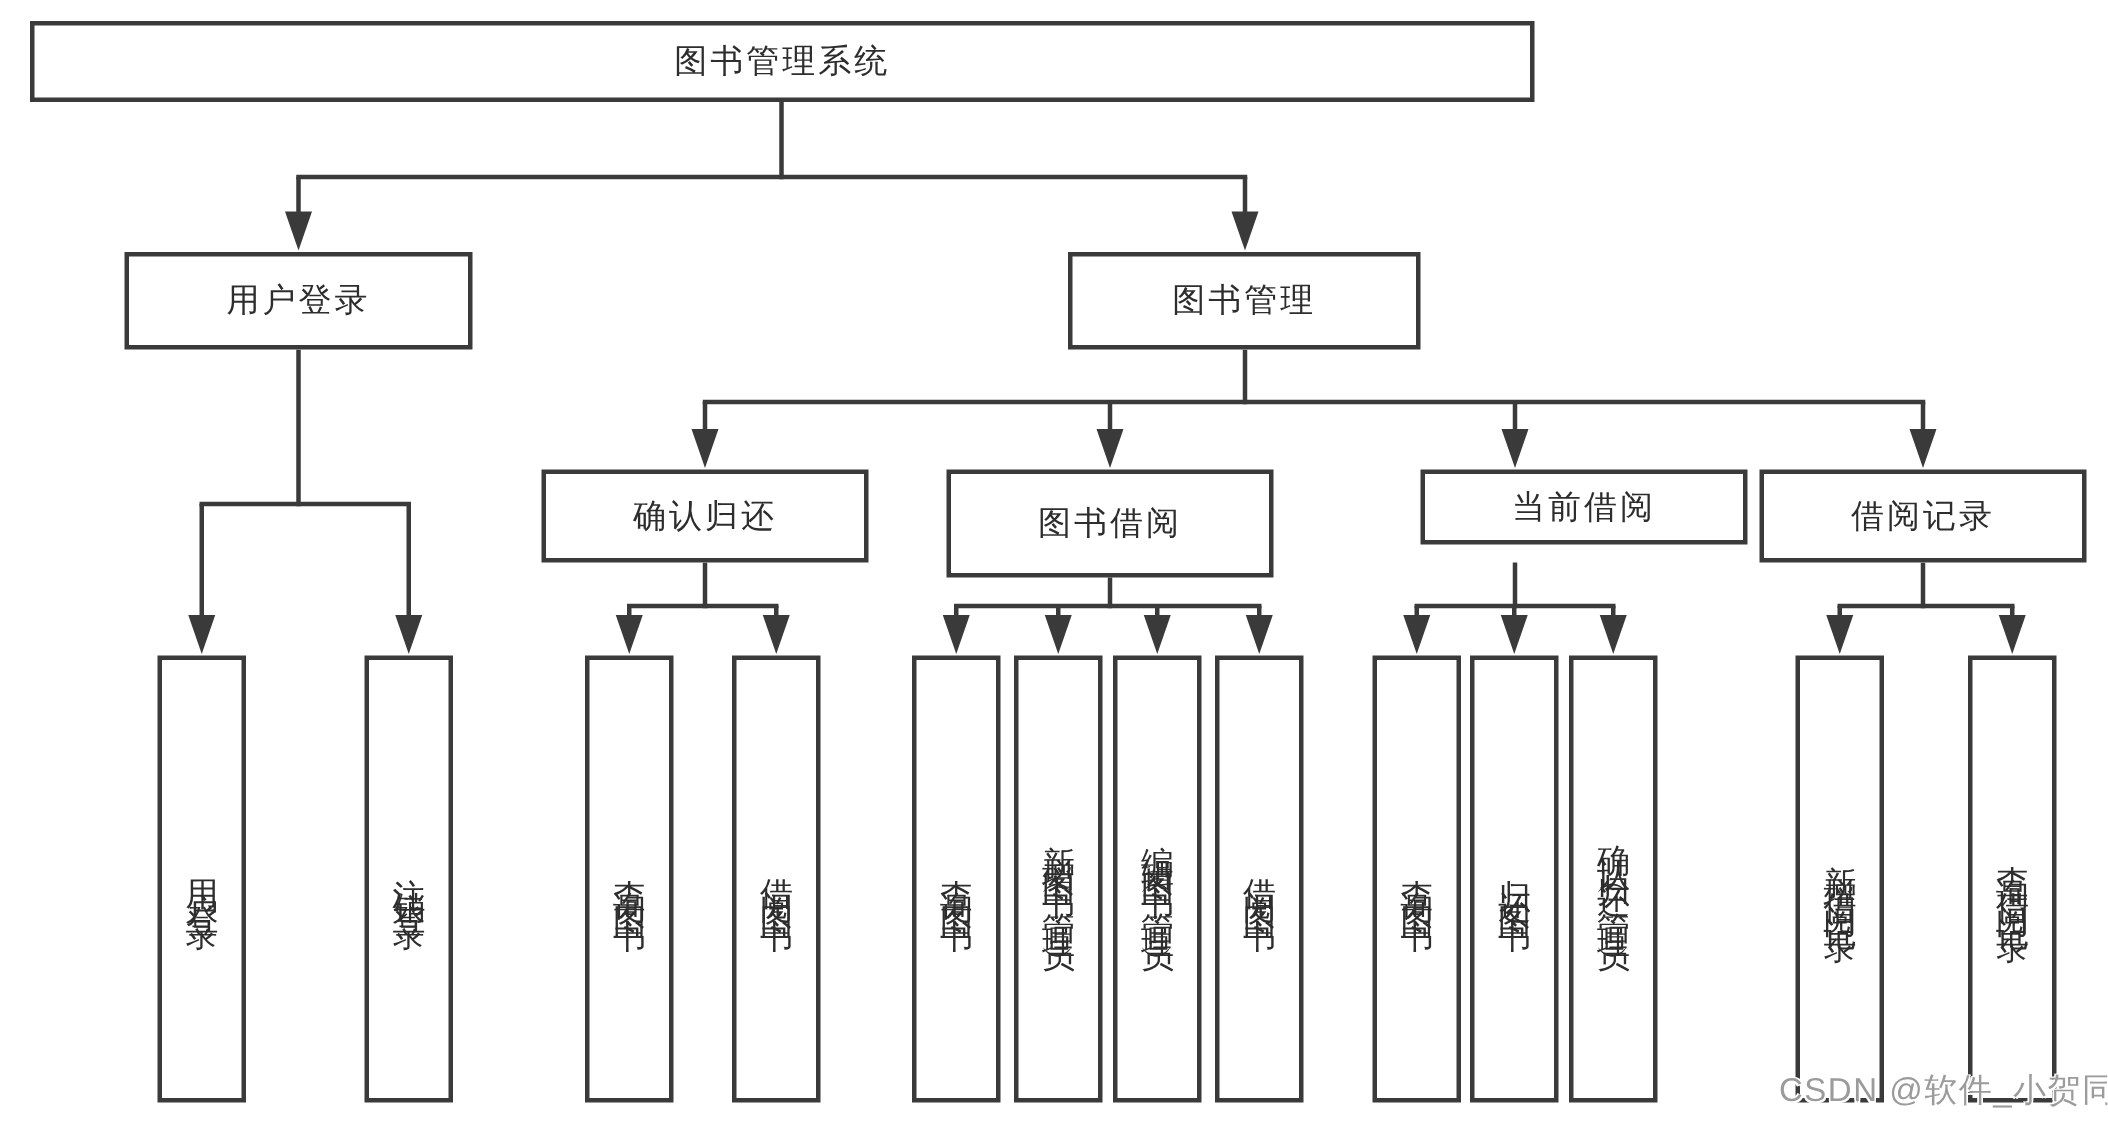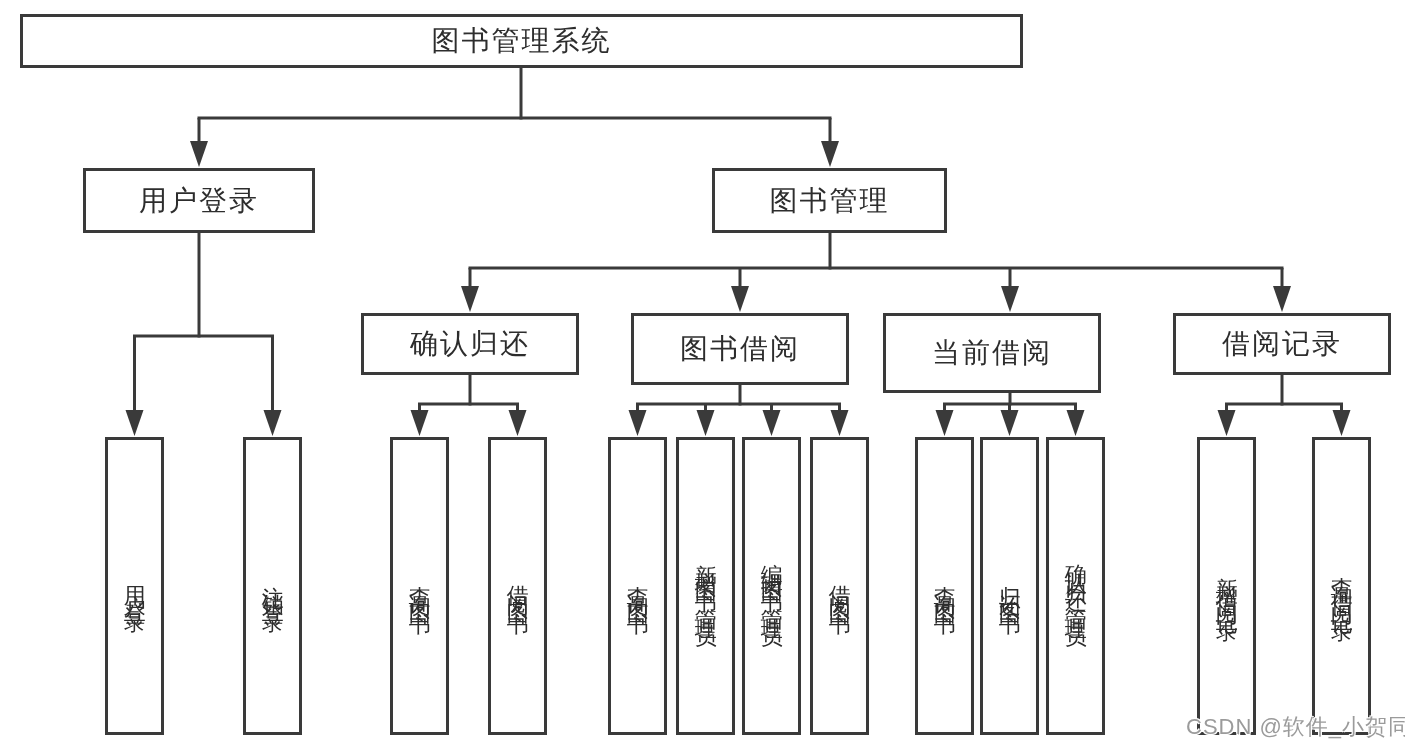--- a/index.html
+++ b/index.html
@@ -6,33 +6,33 @@
   .canvas{
     position:relative;width:1405px;height:747px;background:#ffffff;overflow:hidden;
     font-family:"Liberation Sans","DejaVu Sans",sans-serif;
   }
   .wires{position:absolute;left:0;top:0;width:1405px;height:747px;pointer-events:none;}
   .wires line{stroke:#3a3a3a;stroke-width:3;}
   .wires polygon{fill:#3a3a3a;}
   .node{
     position:absolute;box-sizing:border-box;border:3px solid #3a3a3a;background:#ffffff;
     display:flex;align-items:center;justify-content:center;
-    font-size:28px;color:#2d2d2d;letter-spacing:2px;line-height:1.2;white-space:nowrap;
+    font-size:22px;color:#2d2d2d;letter-spacing:2px;line-height:1.2;white-space:nowrap;
   }
   .leaf{
     top:437px;width:59px;height:298px;
     writing-mode:vertical-rl;text-orientation:mixed;
     letter-spacing:9px;font-size:22px;white-space:normal;
   }
   .n-root{left:20px;top:14px;width:1003px;height:54px;}
   .n-l2-user{left:83px;top:168px;width:232px;height:65px;}
   .n-l2-book{left:712px;top:168px;width:235px;height:65px;}
   .n-r3-new{left:361px;top:313px;width:218px;height:62px;}
   .n-r3-borrow{left:631px;top:313px;width:218px;height:72px;}
-  .n-r3-current{left:883px;top:313px;width:218px;height:80px;}
+  .n-r3-current{left:947px;top:313px;width:218px;height:50px;}
   .n-r3-record{left:1173px;top:313px;width:218px;height:62px;}
   .n-a1{left:105px;}  .n-a2{left:243px;}
   .n-b1{left:390px;}  .n-b2{left:488px;}
   .n-c1{left:608px;}  .n-c2{left:676px;}  .n-c3{left:742px;}  .n-c4{left:810px;}
   .n-d1{left:915px;}  .n-d2{left:980px;}  .n-d3{left:1046px;}
   .n-e1{left:1197px;} .n-e2{left:1312px;}
   .watermark{
     position:absolute;left:1186px;top:712px;z-index:5;
     font-size:22px;color:#9b9b9b;letter-spacing:1px;white-space:nowrap;
     text-shadow:1px 1px 0 #ffffff,-1px -1px 0 #ffffff,1px -1px 0 #ffffff,-1px 1px 0 #ffffff;

